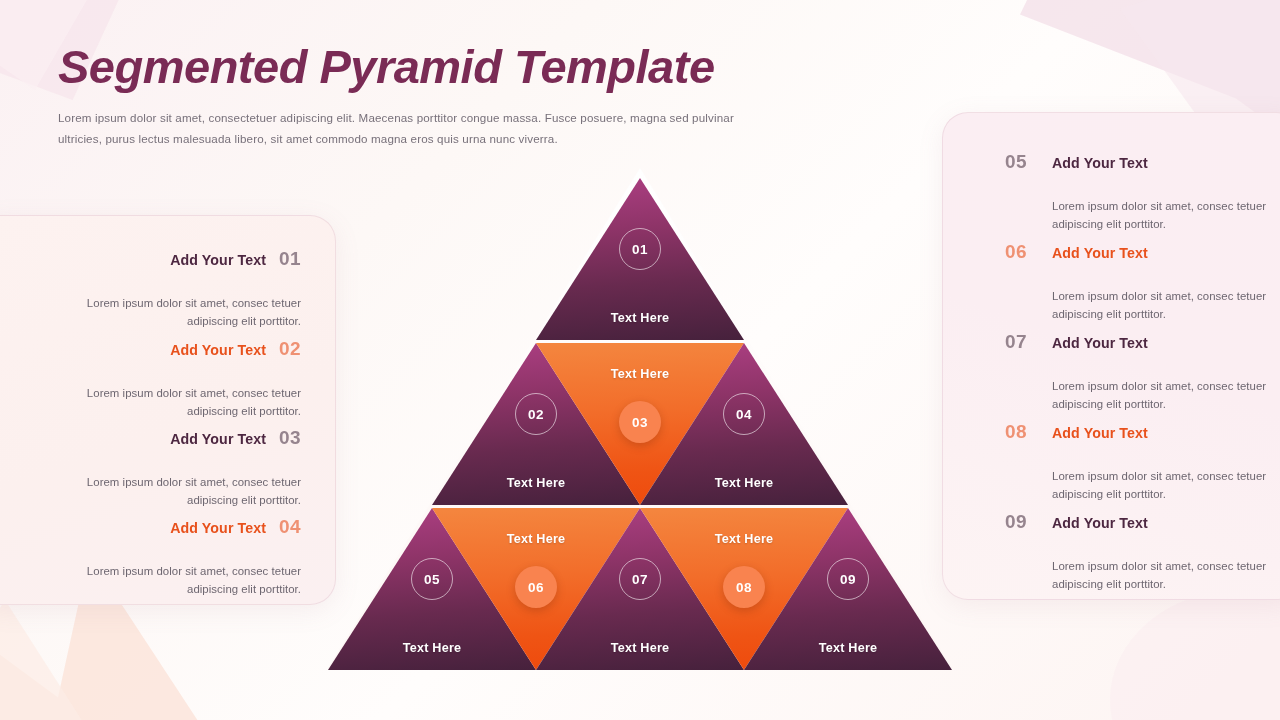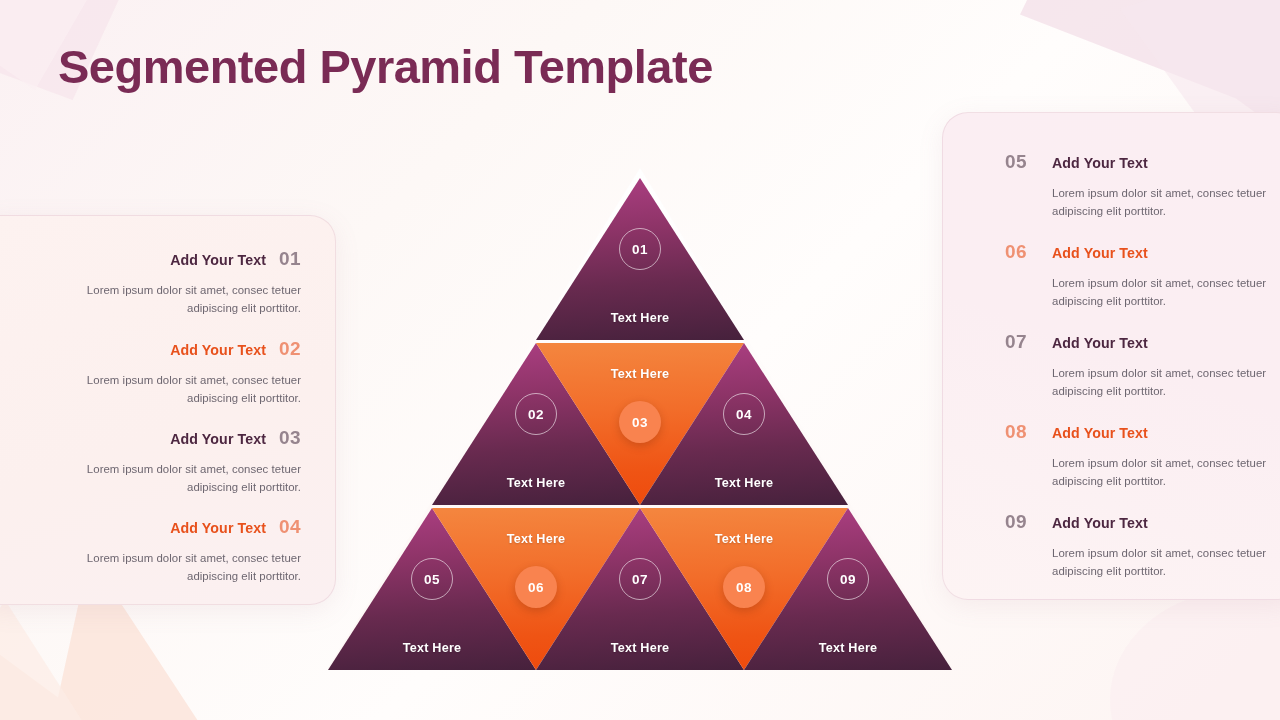--- a/index.html
+++ b/index.html
@@ -56,21 +56,21 @@
   .sh-br {
     right:-90px; bottom:-90px; width:260px; height:220px;
     background:#fbeaf0; border-radius:50%;
     opacity:.45;
   }
 
   
   .header { position:absolute; left:58px; top:40px; z-index:4; width:760px; }
   .page-title {
     font-size:47px; font-weight:700; color:#7a2b55;
-    letter-spacing:-.5px; line-height:1.15;
+    letter-spacing:-.5px; line-height:1.15;font-style:italic;
   }
   .page-subtitle {
     margin-top:14px; font-size:11.6px; color:#77707a;
     line-height:1.78; letter-spacing:.15px; max-width:710px;
   }
 
   
   .panel {
     position:absolute; z-index:3;
     border-radius:26px;
@@ -87,21 +87,21 @@
   }
 
   .item { position:absolute; }
   
   .panel-left .item { right:34px; width:268px; text-align:right; }
   .item-head { display:flex; align-items:baseline; gap:13px; }
   .panel-left .item-head { justify-content:flex-end; }
   .item-title { font-size:14.2px; font-weight:700; letter-spacing:.1px;text-align:center; }
   .item-num { font-size:19px; font-weight:700; letter-spacing:.4px; }
   .item-desc {
-    margin-top:11px; font-size:11.4px; color:#6d6670;
+    margin-top:24px; font-size:11.4px; color:#6d6670;
     line-height:1.62; letter-spacing:.05px;
   }
   .t-dark  { color:#4d2741; }
   .n-dark  { color:#96848e; }
   .t-orange{ color:#e8511c; }
   .n-orange{ color:#ef9173; }
 
   
   .panel-right .item { left:62px; width:262px; text-align:left; }
   .panel-right .item-head { justify-content:flex-start; }
@@ -158,20 +158,21 @@
   <div class="shape sh-tl2"></div>
   <div class="shape sh-tr1"></div>
   <div class="shape sh-tr2"></div>
   <div class="shape sh-bl1"></div>
   <div class="shape sh-bl2"></div>
   <div class="shape sh-br"></div>
 </div>
 
 <div class="header">
   <h1 class="page-title">Segmented Pyramid Template</h1>
+  <p class="page-subtitle">Lorem ipsum dolor sit amet, consectetuer adipiscing elit. Maecenas porttitor congue massa. Fusce posuere, magna sed pulvinar ultricies, purus lectus malesuada libero, sit amet commodo magna eros quis urna nunc viverra.</p>
 </div>
 
 <div class="panel panel-left">
   <div class="item" style="top:32px">
     <div class="item-head">
       <span class="item-title t-dark">Add Your Text</span>
       <span class="item-num n-dark">01</span>
     </div>
     <div class="item-desc">Lorem ipsum dolor sit amet, consec tetuer adipiscing elit porttitor.</div>
   </div>

